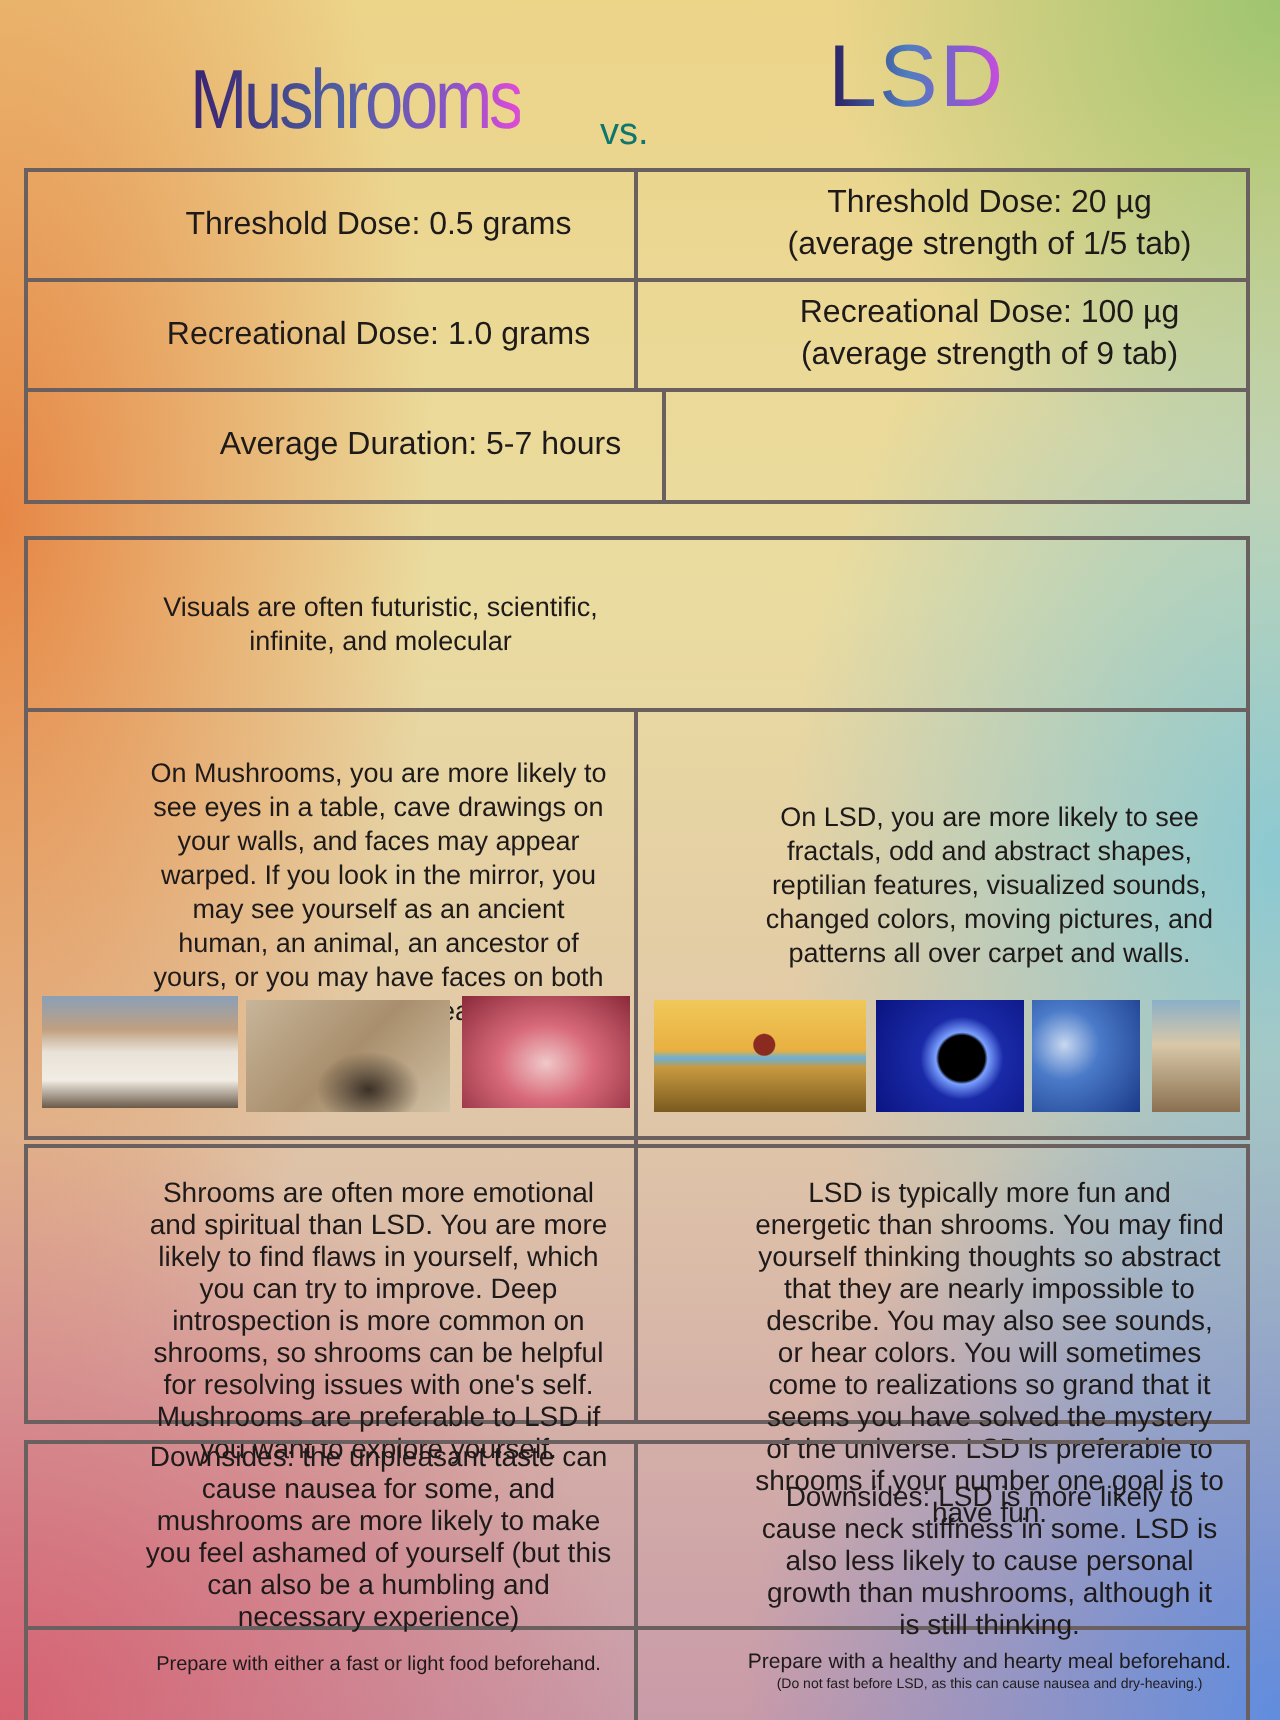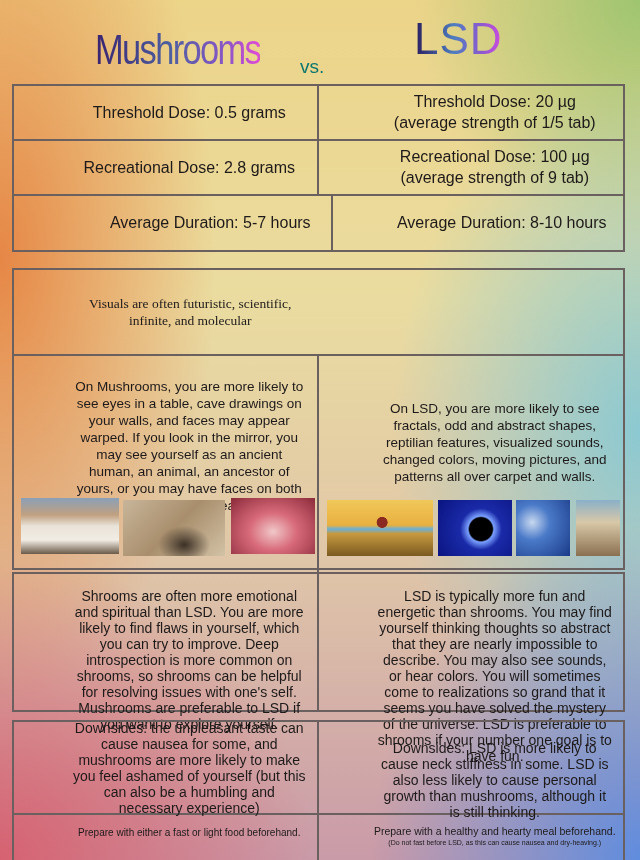--- a/index.html
+++ b/index.html
@@ -55,41 +55,38 @@
     <div class="cell left">
       <div class="dose-main">Threshold Dose: 0.5 grams</div>
     </div>
     <div class="cell">
       <div class="dose-main">Threshold Dose: 20 µg</div>
       <div class="dose-sub">(average strength of 1/5 tab)</div>
     </div>
   </div>
   <div class="row" style="height:55px;">
     <div class="cell left">
-      <div class="dose-main">Recreational Dose: 2.8 grams</div>
+      <div class="dose-main">Recreational Dose: 1.0 grams</div>
     </div>
     <div class="cell">
       <div class="dose-main">Recreational Dose: 100 µg</div>
       <div class="dose-sub">(average strength of 9 tab)</div>
     </div>
   </div>
   <div class="row" style="height:54px;margin-left:28px;">
     <div class="cell left">
       <div class="dose-main">Average Duration: 5-7 hours</div>
     </div>
-    <div class="cell">
-      <div class="dose-main">Average Duration: 8-10 hours</div>
-    </div>
   </div>
 </div>
 
 <div class="box" style="top:268px;height:302px;">
   <div class="row" style="height:86px;">
     <div class="cell">
-      <div class="txt" style="padding:0 12px;font-family:Liberation Serif, serif;">Visuals are often futuristic, scientific, infinite, and molecular</div>
+      <div class="txt" style="padding:0 12px;">Visuals are often futuristic, scientific, infinite, and molecular</div>
     </div>
   </div>
   <div class="row" style="height:242px;position:relative;">
     <div class="cell left" style="justify-content:flex-start;padding-top:22px;">
       <div class="txt" style="padding:0 12px;">On Mushrooms, you are more likely to see eyes in a table, cave drawings on your walls, and faces may appear warped. If you look in the mirror, you may see yourself as an ancient human, an animal, an ancestor of yours, or you may have faces on both sides of your head.</div>
     </div>
     <div class="cell" style="justify-content:flex-start;padding-top:22px;">
       <div class="txt" style="padding:0 12px;margin-top:22px;">On LSD, you are more likely to see fractals, odd and abstract shapes, reptilian features, visualized sounds, changed colors, moving pictures, and patterns all over carpet and walls.</div>
     </div>
 

